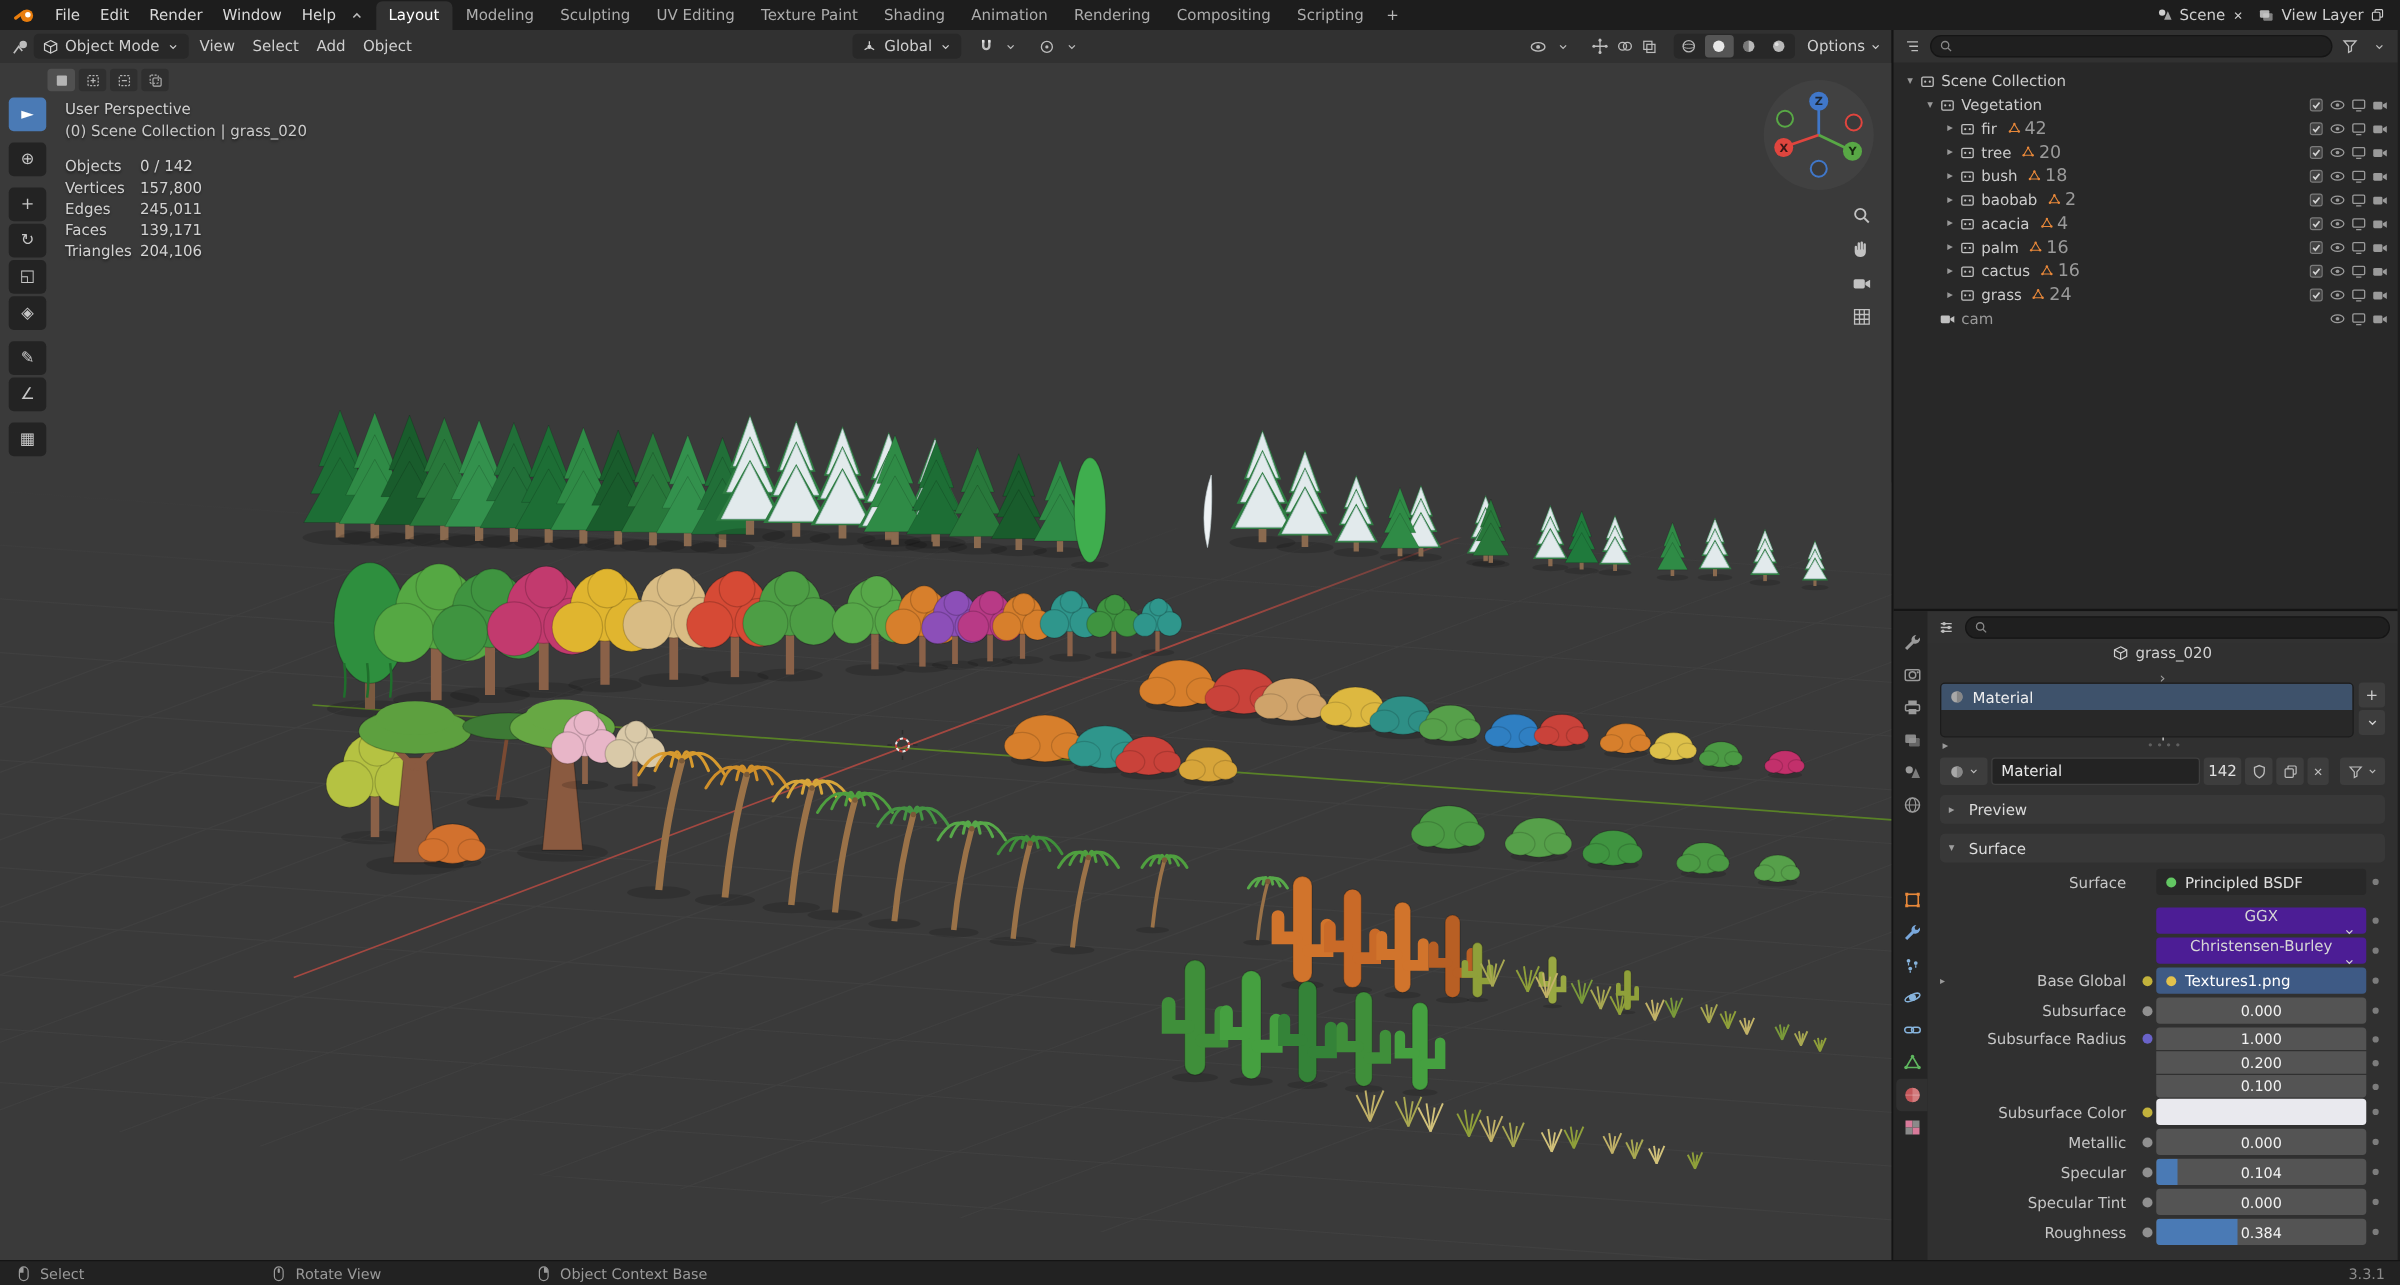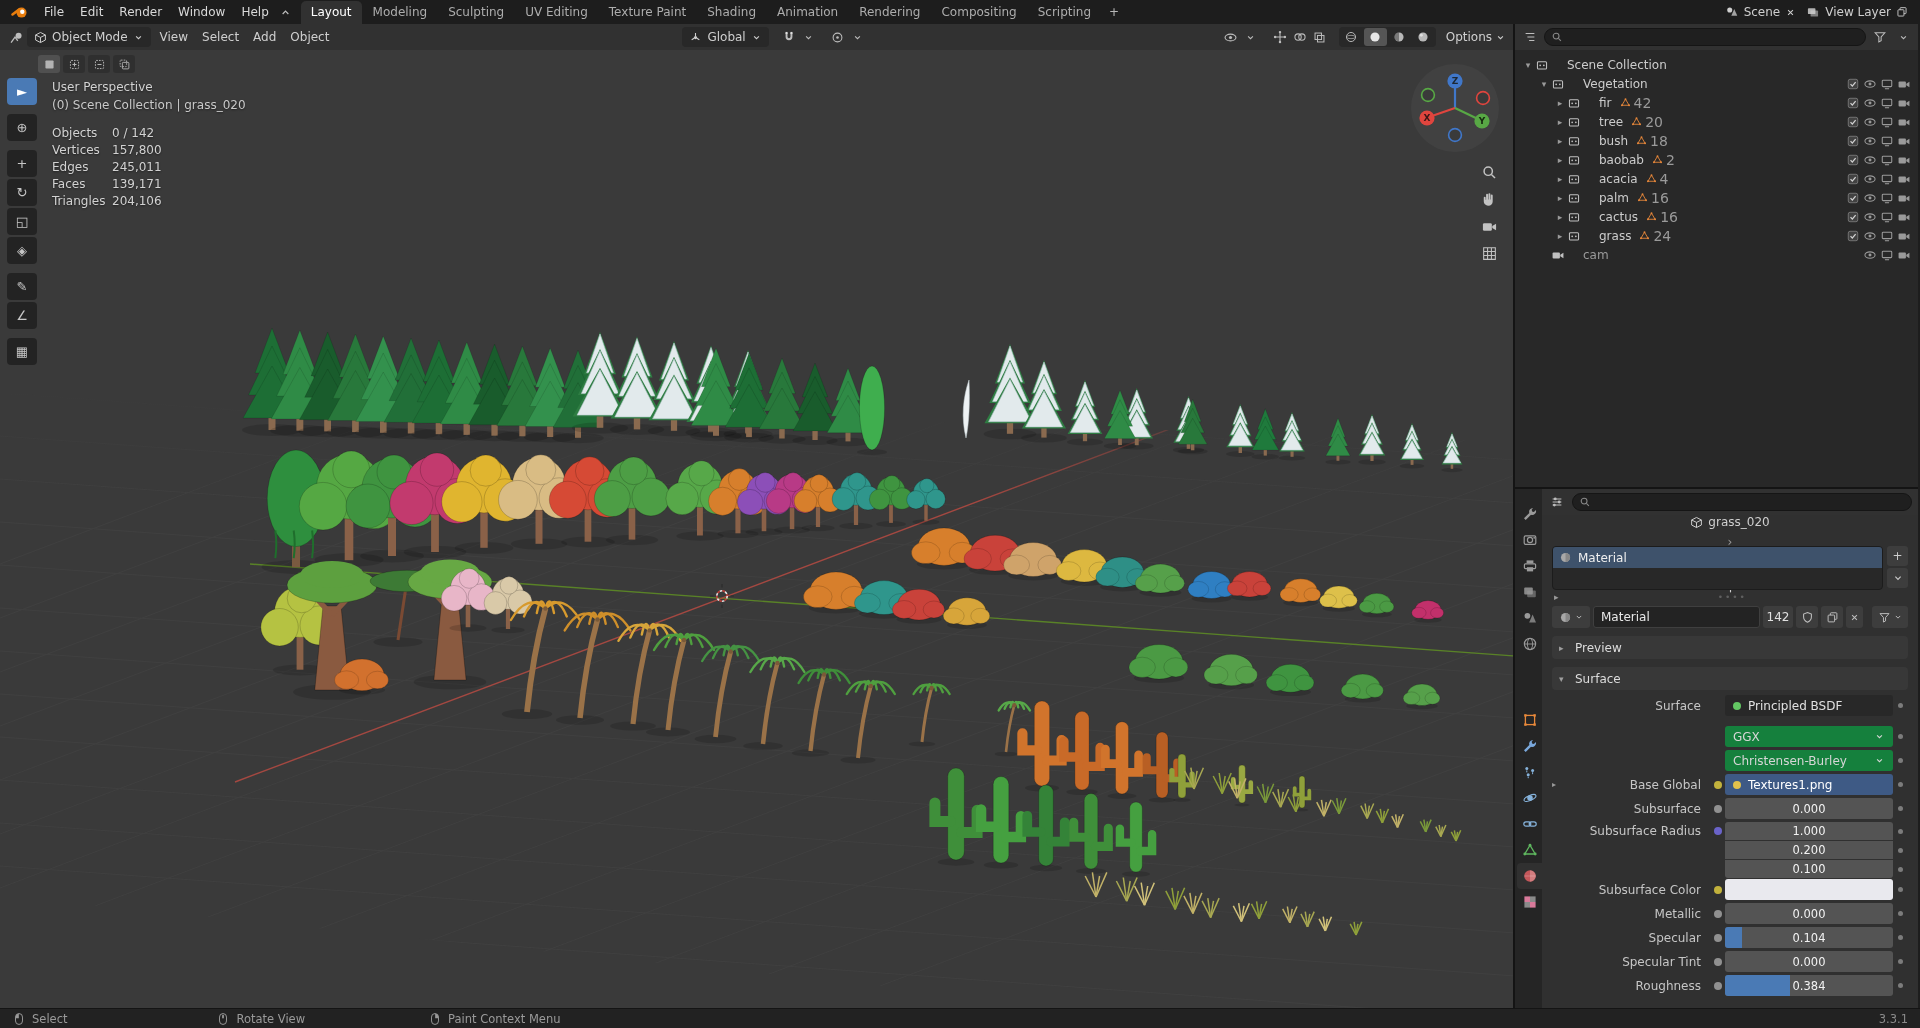--- a/index.html
+++ b/index.html
@@ -48,21 +48,21 @@
 .nav-col{position:absolute;right:15px;top:114px;display:flex;flex-direction:column;gap:10px;align-items:center;color:#c2c2c2;}
 .nav-btn{display:flex;align-items:center;justify-content:center;}
 
 .side-col{width:403px;display:flex;flex-direction:column;background:#282828;}
 .outliner{height:465px;display:flex;flex-direction:column;border-bottom:2px solid #141414;background:#282828;}
 .outliner-header{height:26px;background:#313131;display:flex;align-items:center;padding:0 6px;gap:5px;color:#b4b4b4;}
 .search-pill{flex:1;height:18px;background:#1f1f1f;border:1px solid #151515;border-radius:9px;display:flex;align-items:center;padding:0 6px;gap:5px;color:#888;}
 .outliner-body{flex:1;padding-top:5px;overflow:hidden;}
 .ol-row{height:19px;display:flex;align-items:center;color:#ccc;padding-right:7px;}
 .ol-row .tri{width:14px;text-align:center;color:#9a9a9a;font-size:9px;}
-.ol-label{margin-left:18px;white-space:nowrap;}
+.ol-label{margin-left:4px;white-space:nowrap;}
 .ol-count{display:flex;align-items:center;gap:3px;margin-left:8px;color:#9a9a9a;font-size:14px;}
 .ol-right{margin-left:auto;display:flex;gap:3px;align-items:center;color:#9a9a9a;}
 .ol-row.dim{color:#9a9a9a;}
 .properties{flex:1;display:flex;background:#303030;}
 .props-tabs{width:27px;background:#252525;padding-top:12px;display:flex;flex-direction:column;}
 .ptab{height:26px;display:flex;align-items:center;justify-content:center;border-radius:4px 0 0 4px;margin-left:2px;}
 .ptab.active{background:#303030;}
 .ptab.group-gap{margin-bottom:50px;}
 .props-main{flex:1;display:flex;flex-direction:column;overflow:hidden;}
 .props-header{height:26px;background:#313131;display:flex;align-items:center;padding:0 6px;gap:6px;color:#b4b4b4;}
@@ -92,21 +92,21 @@
 .frow.gaptop{margin-top:10px;}
 .f-exp{width:11px;color:#9a9a9a;font-size:8px;}
 .f-label{width:147px;text-align:right;padding-right:9px;color:#c6c6c6;white-space:nowrap;}
 .f-socket{width:15px;display:flex;justify-content:center;align-items:center;}
 .f-field{flex:1;position:relative;height:100%;}
 .f-decor{width:15px;display:flex;justify-content:center;align-items:center;}
 .sdot{border-radius:50%;width:8px;height:8px;}
 .ddot{border-radius:50%;width:5px;height:5px;background:#7c7c7c;}
 .widget{position:absolute;inset:0;border-radius:3px;}
 .widget.menu{background:#282828;display:flex;align-items:center;gap:7px;padding:0 8px;color:#e0e0e0;}
-.widget.select{background:#15803d;display:flex;align-items:center;padding:0 8px;color:#d6d6d6;}
+.widget.select{background:#4c1d95;display:flex;align-items:center;padding:0 8px;color:#d6d6d6;flex-direction:column;}
 .widget.select .chev{margin-left:auto;display:flex;}
 .widget.slider,.widget.number{background:#545454;overflow:hidden;}
 .widget .fillbar{position:absolute;left:0;top:0;bottom:0;background:#4a7ab5;}
 .widget .val{position:absolute;inset:0;display:flex;align-items:center;justify-content:center;color:#f2f2f2;font-size:11.5px;}
 .frow.g-top .widget{border-radius:3px 3px 0 0;}
 .frow.g-mid .widget{border-radius:0;text-align:center;}
 .frow.g-bot .widget{border-radius:0 0 3px 3px;}
 .widget.texture{background:#3e5a85;display:flex;align-items:center;gap:7px;padding:0 8px;color:#fff;}
 .widget.colorsw{background:#e9e9ee;}
 
@@ -2101,17 +2101,17 @@
           <rect x="4" y="1.8" width="8" height="12.4" rx="4" fill="none" stroke="currentColor" stroke-width="1.1"></rect>
           <rect x="7" y="3" width="2" height="4.4" rx="1" fill="currentColor"></rect>
         </svg>
         <span>Rotate View</span>
       </span>
       <span class="sb-item" style="margin-left: 123px;">
         <svg width="14" height="14" viewBox="0 0 16 16">
           <rect x="4" y="1.8" width="8" height="12.4" rx="4" fill="none" stroke="currentColor" stroke-width="1.1"></rect>
           <path d="M8.2 2v5h3.6V5.8A3.8 3.8 0 0 0 8.2 2z" fill="currentColor"></path>
         </svg>
-        <span>Paint Context Menu</span>
+        <span>Object Context Base</span>
       </span>
       <span class="sb-version">3.3.1</span>
     </div>
 </div>
 
 </body></html>

